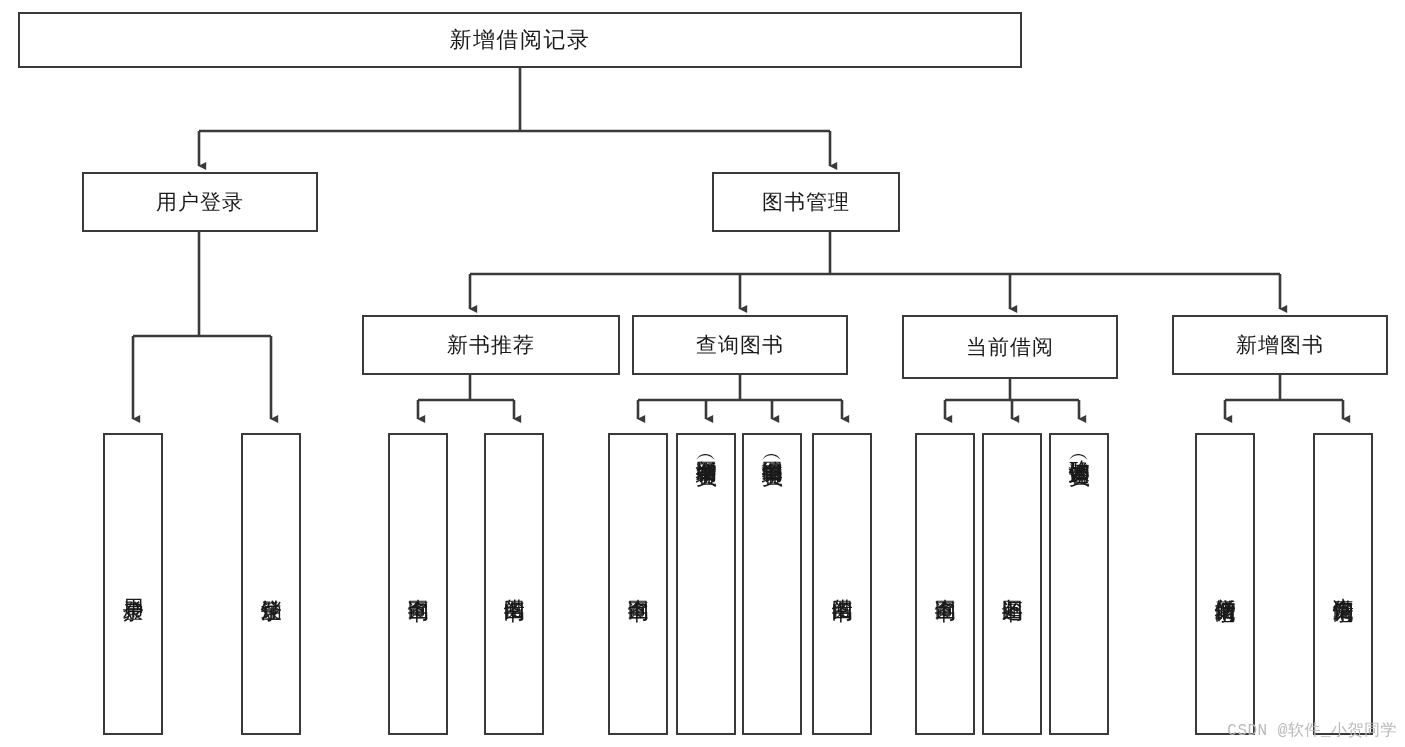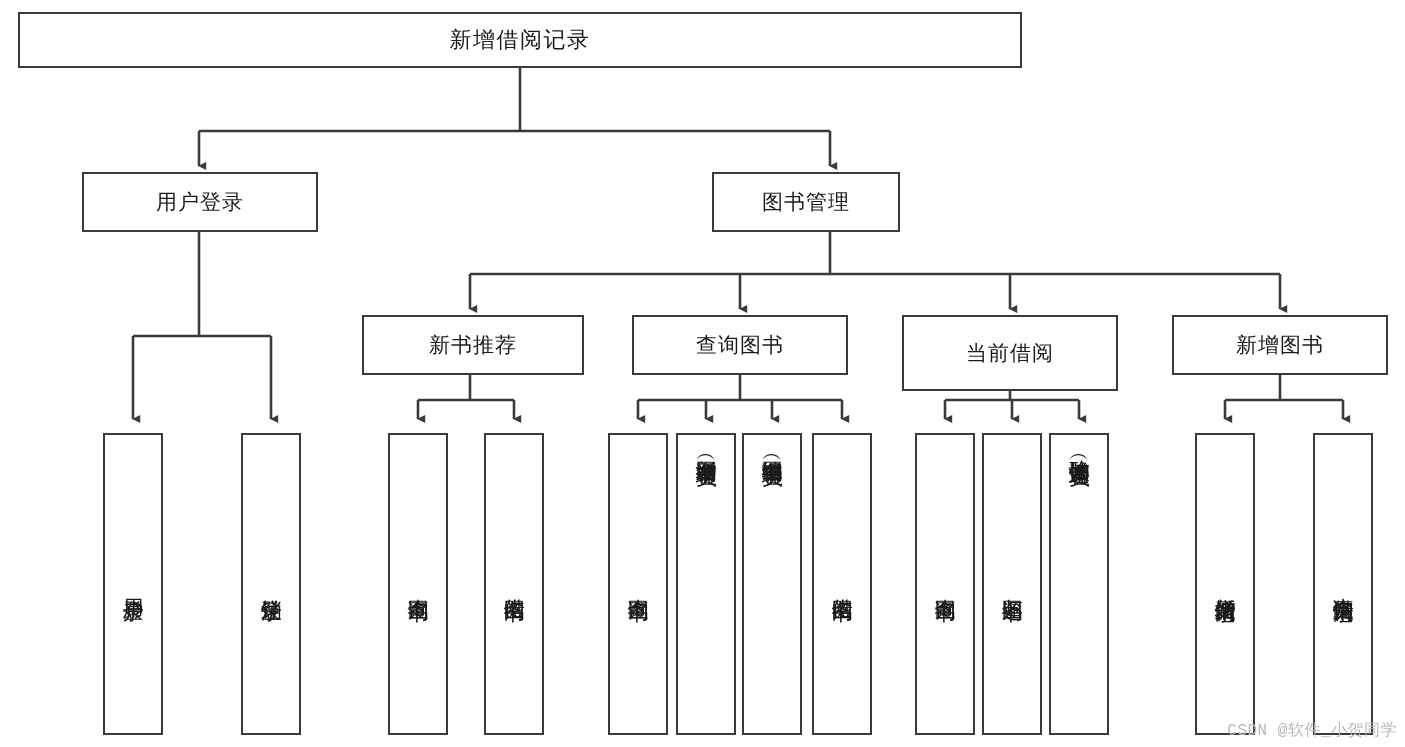--- a/index.html
+++ b/index.html
@@ -137,27 +137,27 @@
     <span class="node-label">新增借阅记录</span>
   </div>
 
   <div class="node node-h" style="left:82px; top:172px; width:236px; height:60px;">
     <span class="node-label">用户登录</span>
   </div>
   <div class="node node-h" style="left:712px; top:172px; width:188px; height:60px;">
     <span class="node-label">图书管理</span>
   </div>
 
-  <div class="node node-h" style="left:362px; top:315px; width:222px; height:60px;">
+  <div class="node node-h" style="left:362px; top:315px; width:258px; height:60px;">
     <span class="node-label">新书推荐</span>
   </div>
   <div class="node node-h" style="left:632px; top:315px; width:216px; height:60px;">
     <span class="node-label">查询图书</span>
   </div>
-  <div class="node node-h" style="left:902px; top:315px; width:216px; height:76px;">
+  <div class="node node-h" style="left:902px; top:315px; width:216px; height:64px;">
     <span class="node-label">当前借阅</span>
   </div>
   <div class="node node-h" style="left:1172px; top:315px; width:216px; height:60px;">
     <span class="node-label">新增图书</span>
   </div>
 
   <div class="node node-v center-text" style="left:103px; top:433px; width:60px; height:302px;">
     <span class="node-label">用户登录</span>
   </div>
   <div class="node node-v center-text" style="left:241px; top:433px; width:60px; height:302px;">

